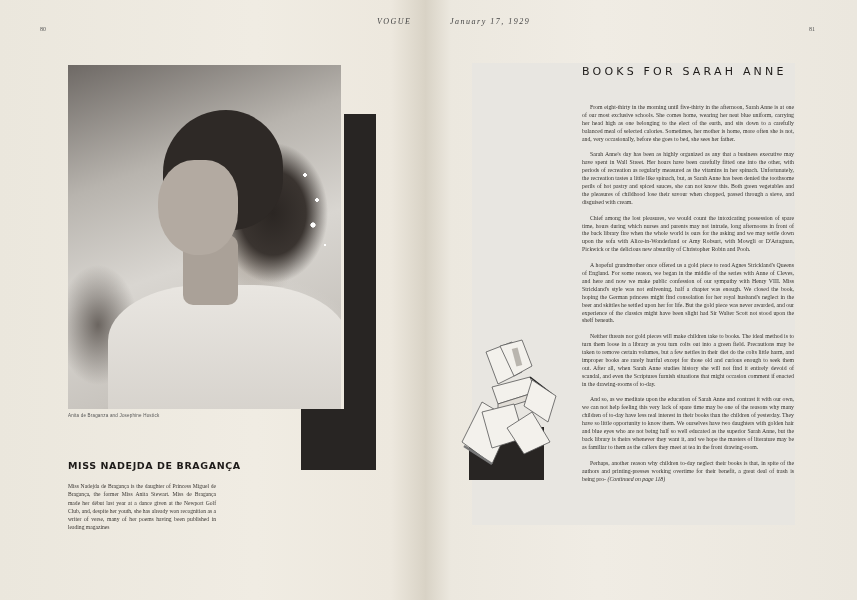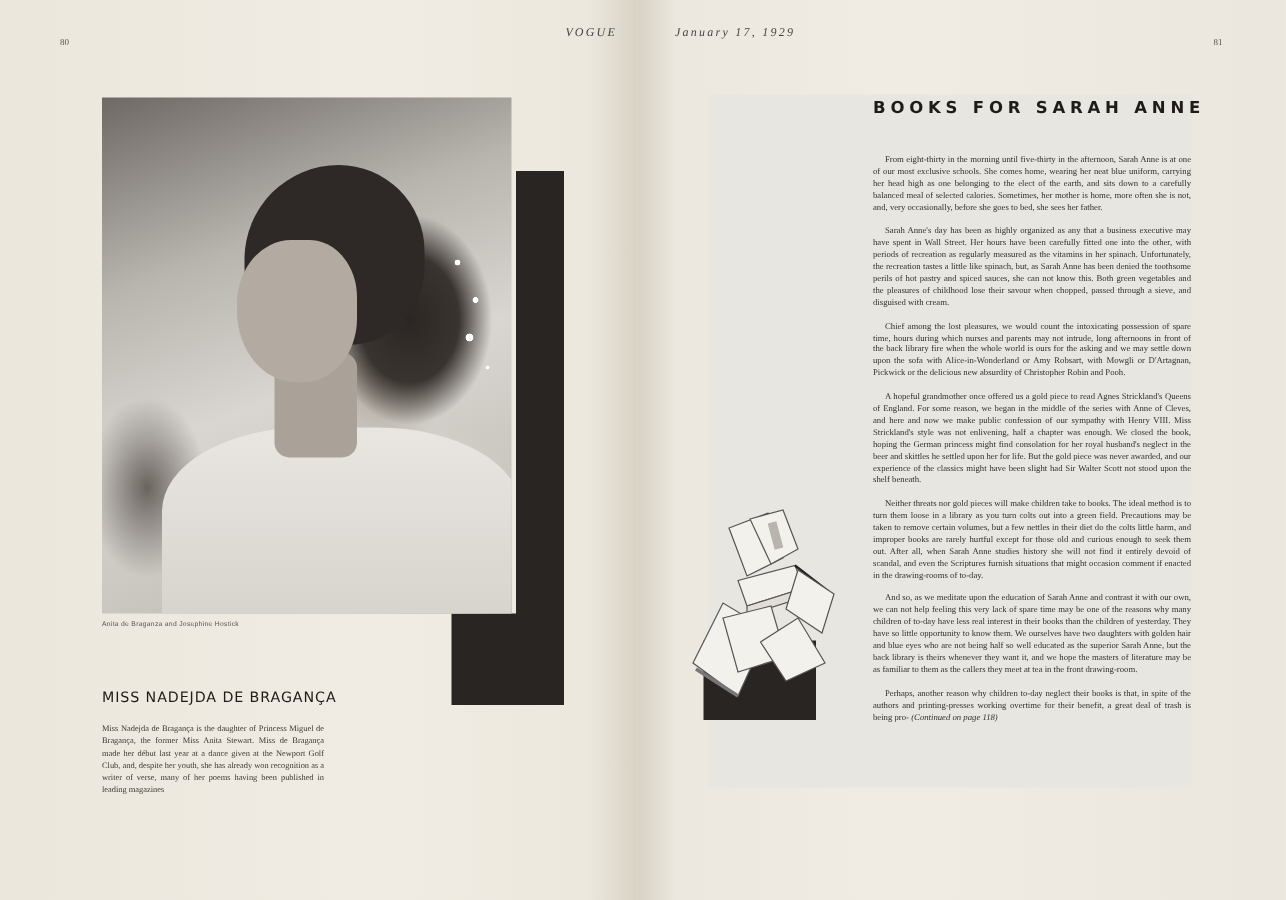--- a/index.html
+++ b/index.html
@@ -44,28 +44,28 @@
       radial-gradient(circle 4px at 18px 80px, #fff 0 60%, transparent 70%),
       radial-gradient(circle 2px at 30px 100px, #fff 0 60%, transparent 70%); }
 
   .black-bar-right { position: absolute; left: 344px; top: 114px; width: 32px; height: 356px; background: #282523; }
   .black-bar-bottom { position: absolute; left: 301px; top: 409px; width: 75px; height: 61px; background: #282523; }
 
   .caption { position: absolute; left: 68px; top: 413px; font-family: "Liberation Sans", sans-serif;
     font-size: 4.5px; color: #555; letter-spacing: 0.2px; }
 
   .left-heading { position: absolute; left: 68px; top: 460px; font-family: "DejaVu Sans", sans-serif;
-    font-weight: normal; font-size: 9.5px; letter-spacing: 0.6px; color: #1e1b19; }
+    font-weight: bold; font-size: 9.5px; letter-spacing: 0.6px; color: #1e1b19; }
   .left-body { position: absolute; left: 68px; top: 482px; width: 148px; font-size: 5.6px; line-height: 8.3px;
     text-align: justify; color: #3a3632; }
 
   
   .grey-panel { position: absolute; left: 472px; top: 63px; width: 323px; height: 462px; background: #e8e6e1; }
   .right-heading { position: absolute; left: 582px; top: 65px; font-family: "DejaVu Sans", sans-serif;
-    font-weight: bold; font-size: 11px; letter-spacing: 3.2px; color: #1e1b19; white-space: nowrap; }
+    font-weight: normal; font-size: 11px; letter-spacing: 3.2px; color: #1e1b19; white-space: nowrap; }
   .right-body { position: absolute; left: 582px; top: 104px; width: 212px; font-size: 5.8px; line-height: 7.9px;
     text-align: justify; color: #33302c; }
   .right-body p { margin: 0 0 7.9px 0; text-indent: 8px; }
   .right-body .cont { font-style: italic; }
 
   .books { position: absolute; left: 452px; top: 332px; width: 110px; height: 148px; }
 </style>
 </head>
 <body>
 

